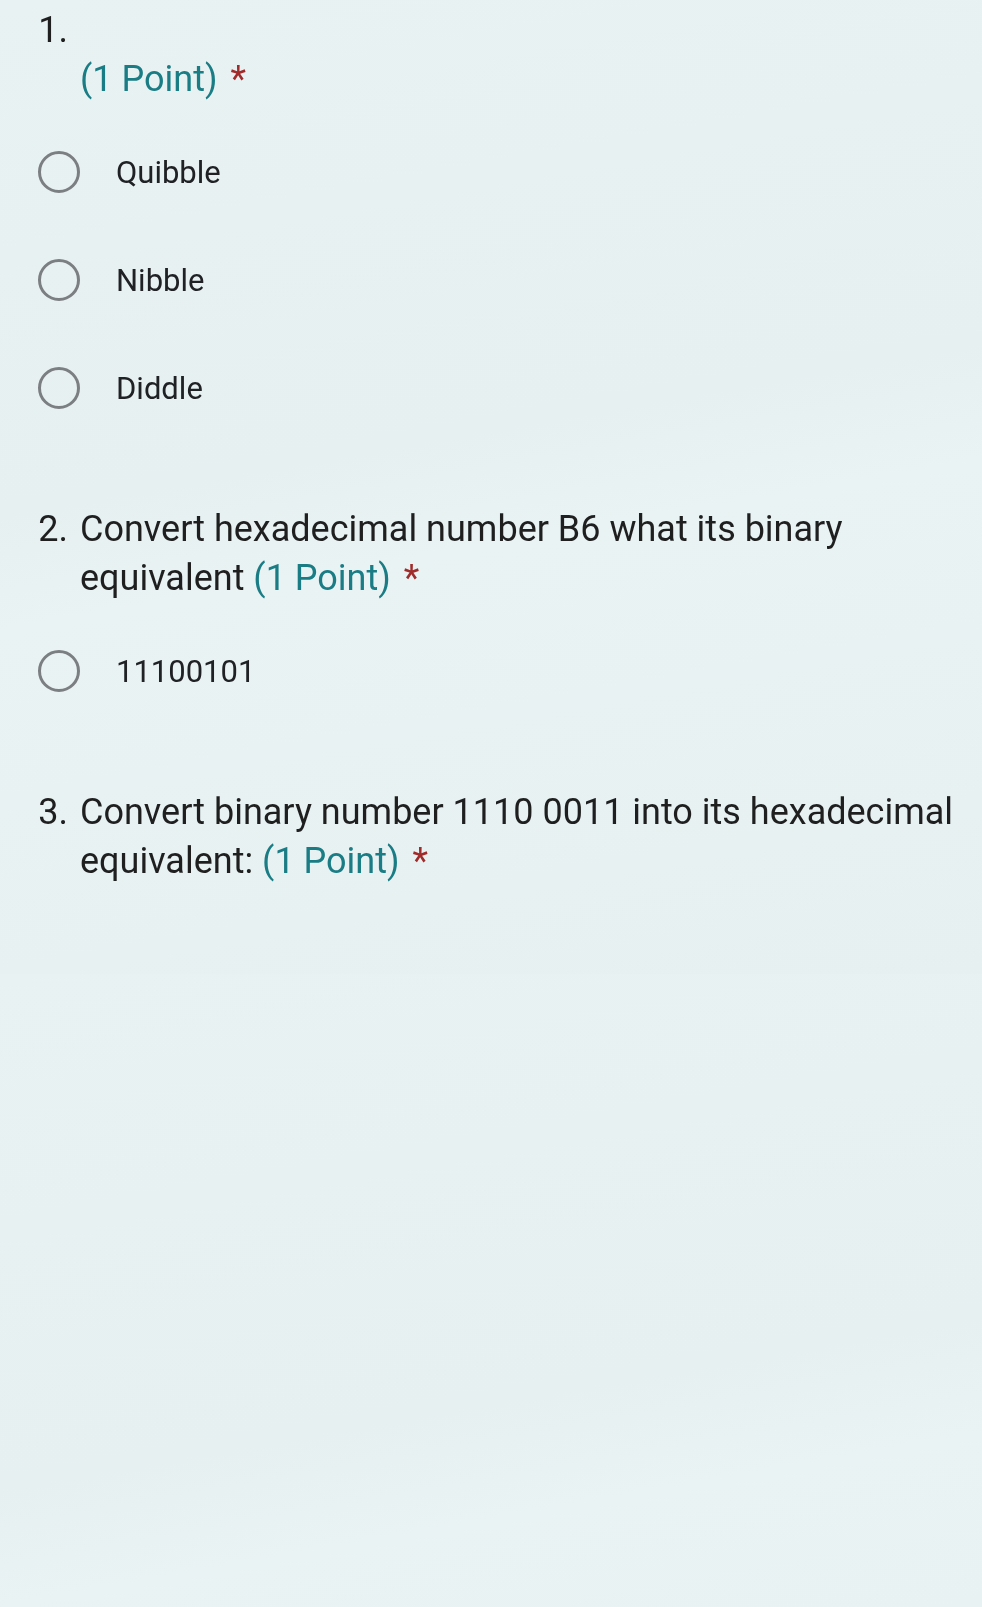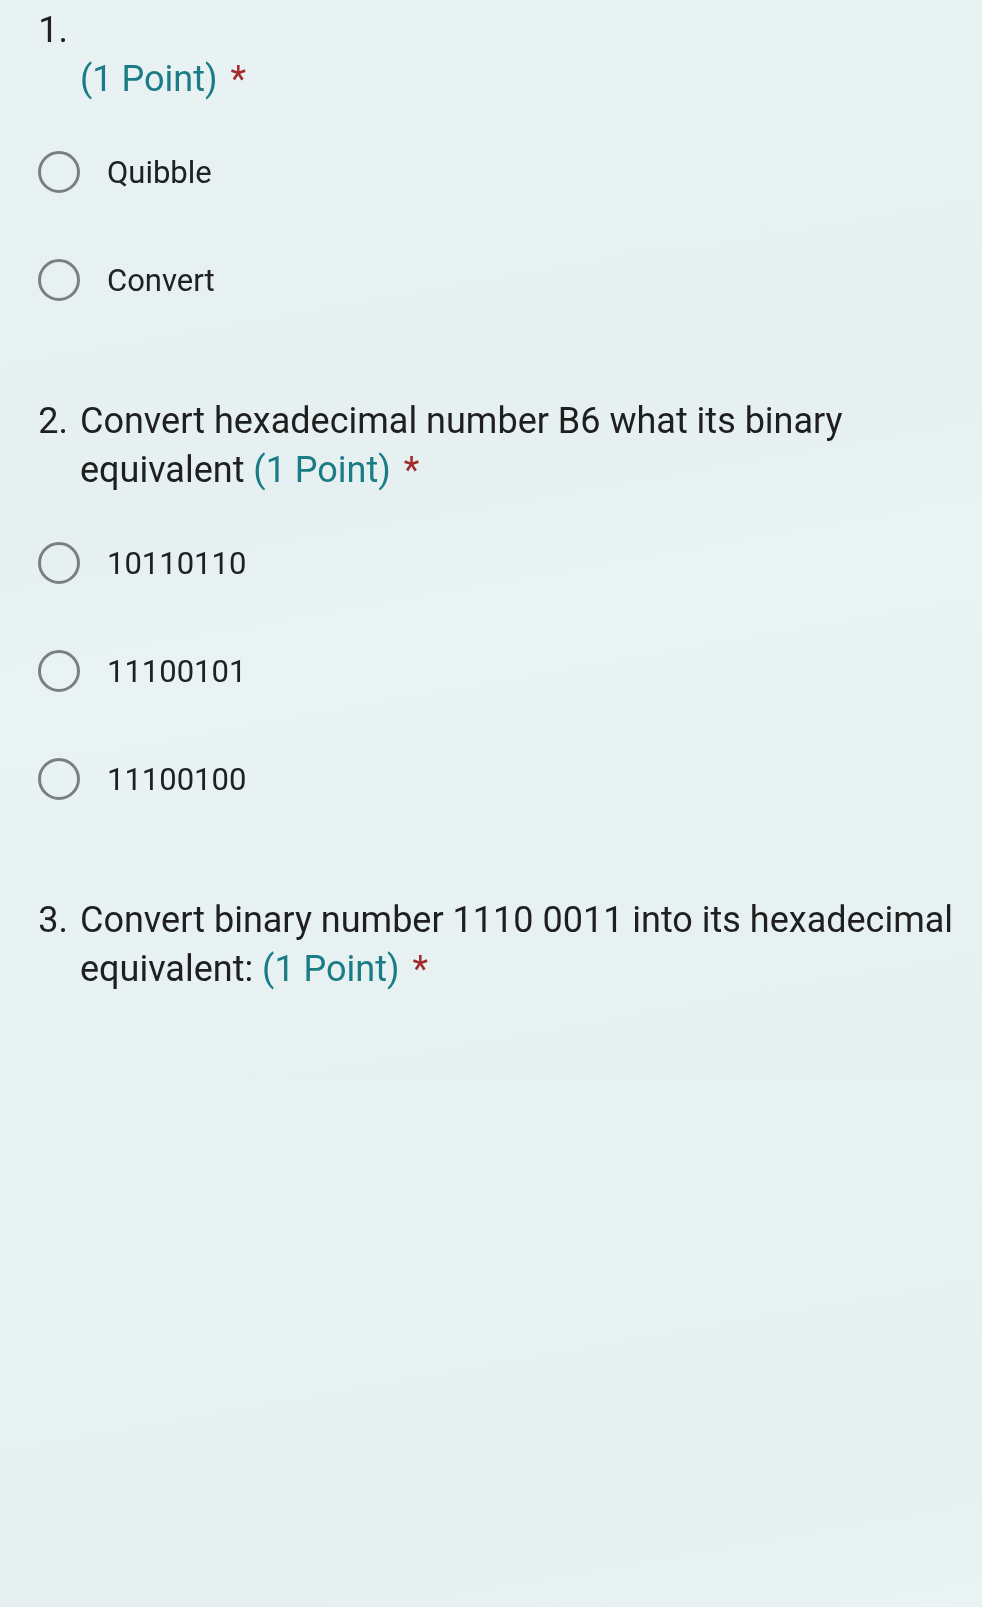--- a/index.html
+++ b/index.html
@@ -43,21 +43,21 @@
   .req {
     color: #a12a2a;
     padding-left: 4px;
   }
   .options {
     padding-left: 18px;
   }
   .option-row {
     display: flex;
     align-items: center;
-    gap: 27px;
+    gap: 36px;
     margin-bottom: 66px;
     cursor: pointer;
   }
   .option-row:last-child {
     margin-bottom: 0;
   }
   .radio {
     width: 42px;
     height: 42px;
     border-radius: 50%;
@@ -85,46 +85,42 @@
         <span class="req">*</span>
       </div>
     </div>
     <div class="options">
       <div class="option-row">
         <span class="radio"></span>
         <span class="option-label">Quibble</span>
       </div>
       <div class="option-row">
         <span class="radio"></span>
-        <span class="option-label">Convert</span>
+        <span class="option-label">Nibble</span>
+      </div>
+      <div class="option-row">
+        <span class="radio"></span>
+        <span class="option-label">Diddle</span>
       </div>
     </div>
   </div>
 
   <div class="question-block">
     <div class="question-header">
       <div class="q-number">2.</div>
       <div class="q-text">
         <span>Convert hexadecimal number B6 what its binary equivalent</span>
         <span class="points">(1 Point)</span>
         <span class="req">*</span>
       </div>
     </div>
     <div class="options">
       <div class="option-row">
         <span class="radio"></span>
-        <span class="option-label">10110110</span>
-      </div>
-      <div class="option-row">
-        <span class="radio"></span>
         <span class="option-label">11100101</span>
-      </div>
-      <div class="option-row">
-        <span class="radio"></span>
-        <span class="option-label">11100100</span>
       </div>
     </div>
   </div>
 
   <div class="question-block">
     <div class="question-header">
       <div class="q-number">3.</div>
       <div class="q-text">
         <span>Convert binary number 1110 0011 into its hexadecimal equivalent:</span>
         <span class="points">(1 Point)</span>

